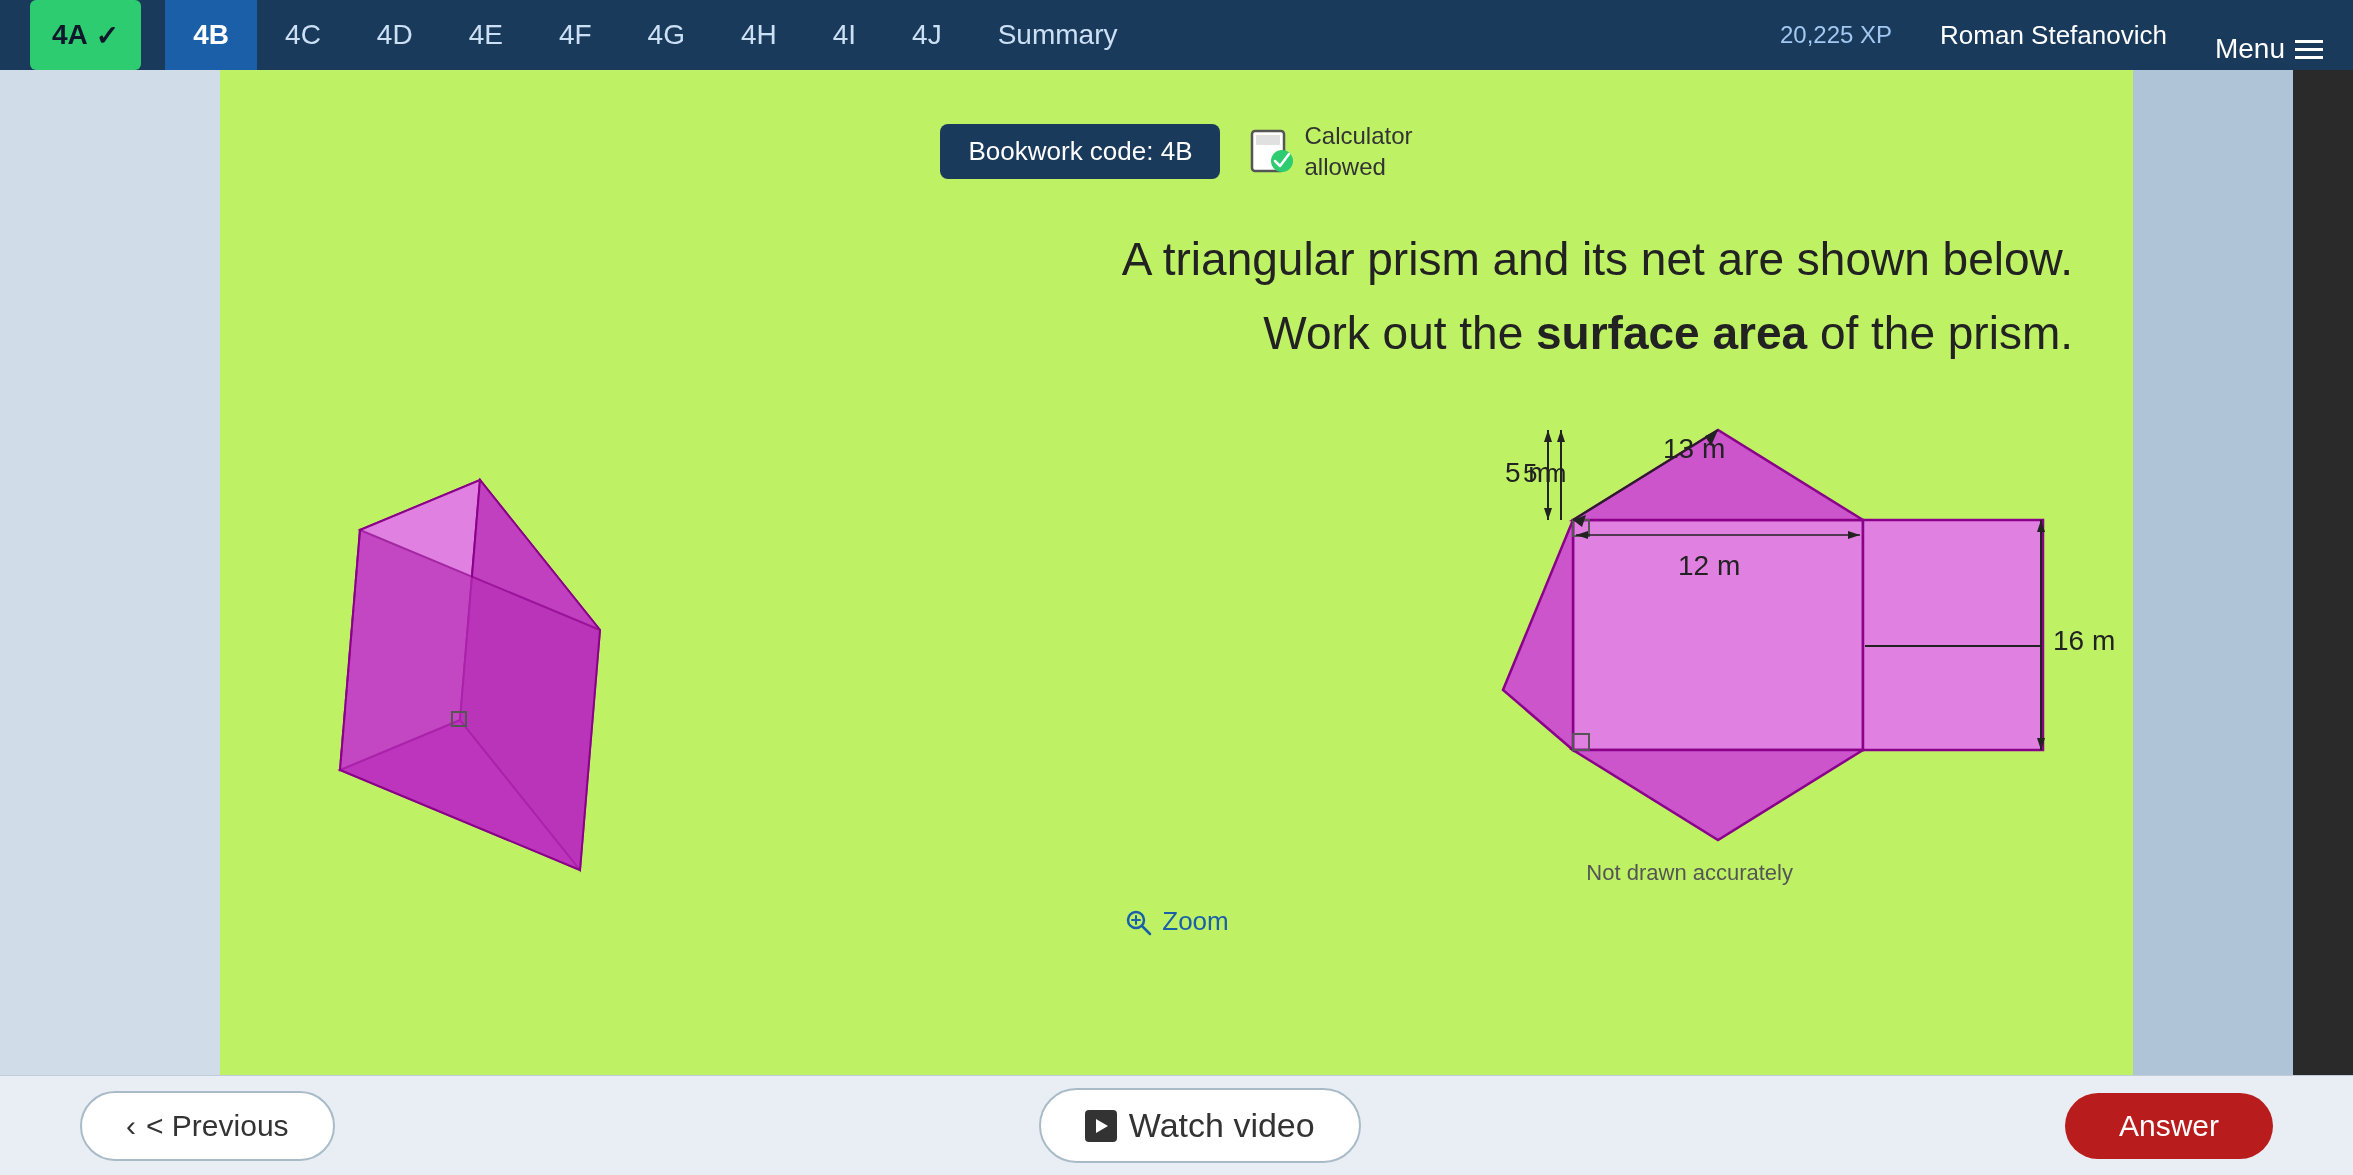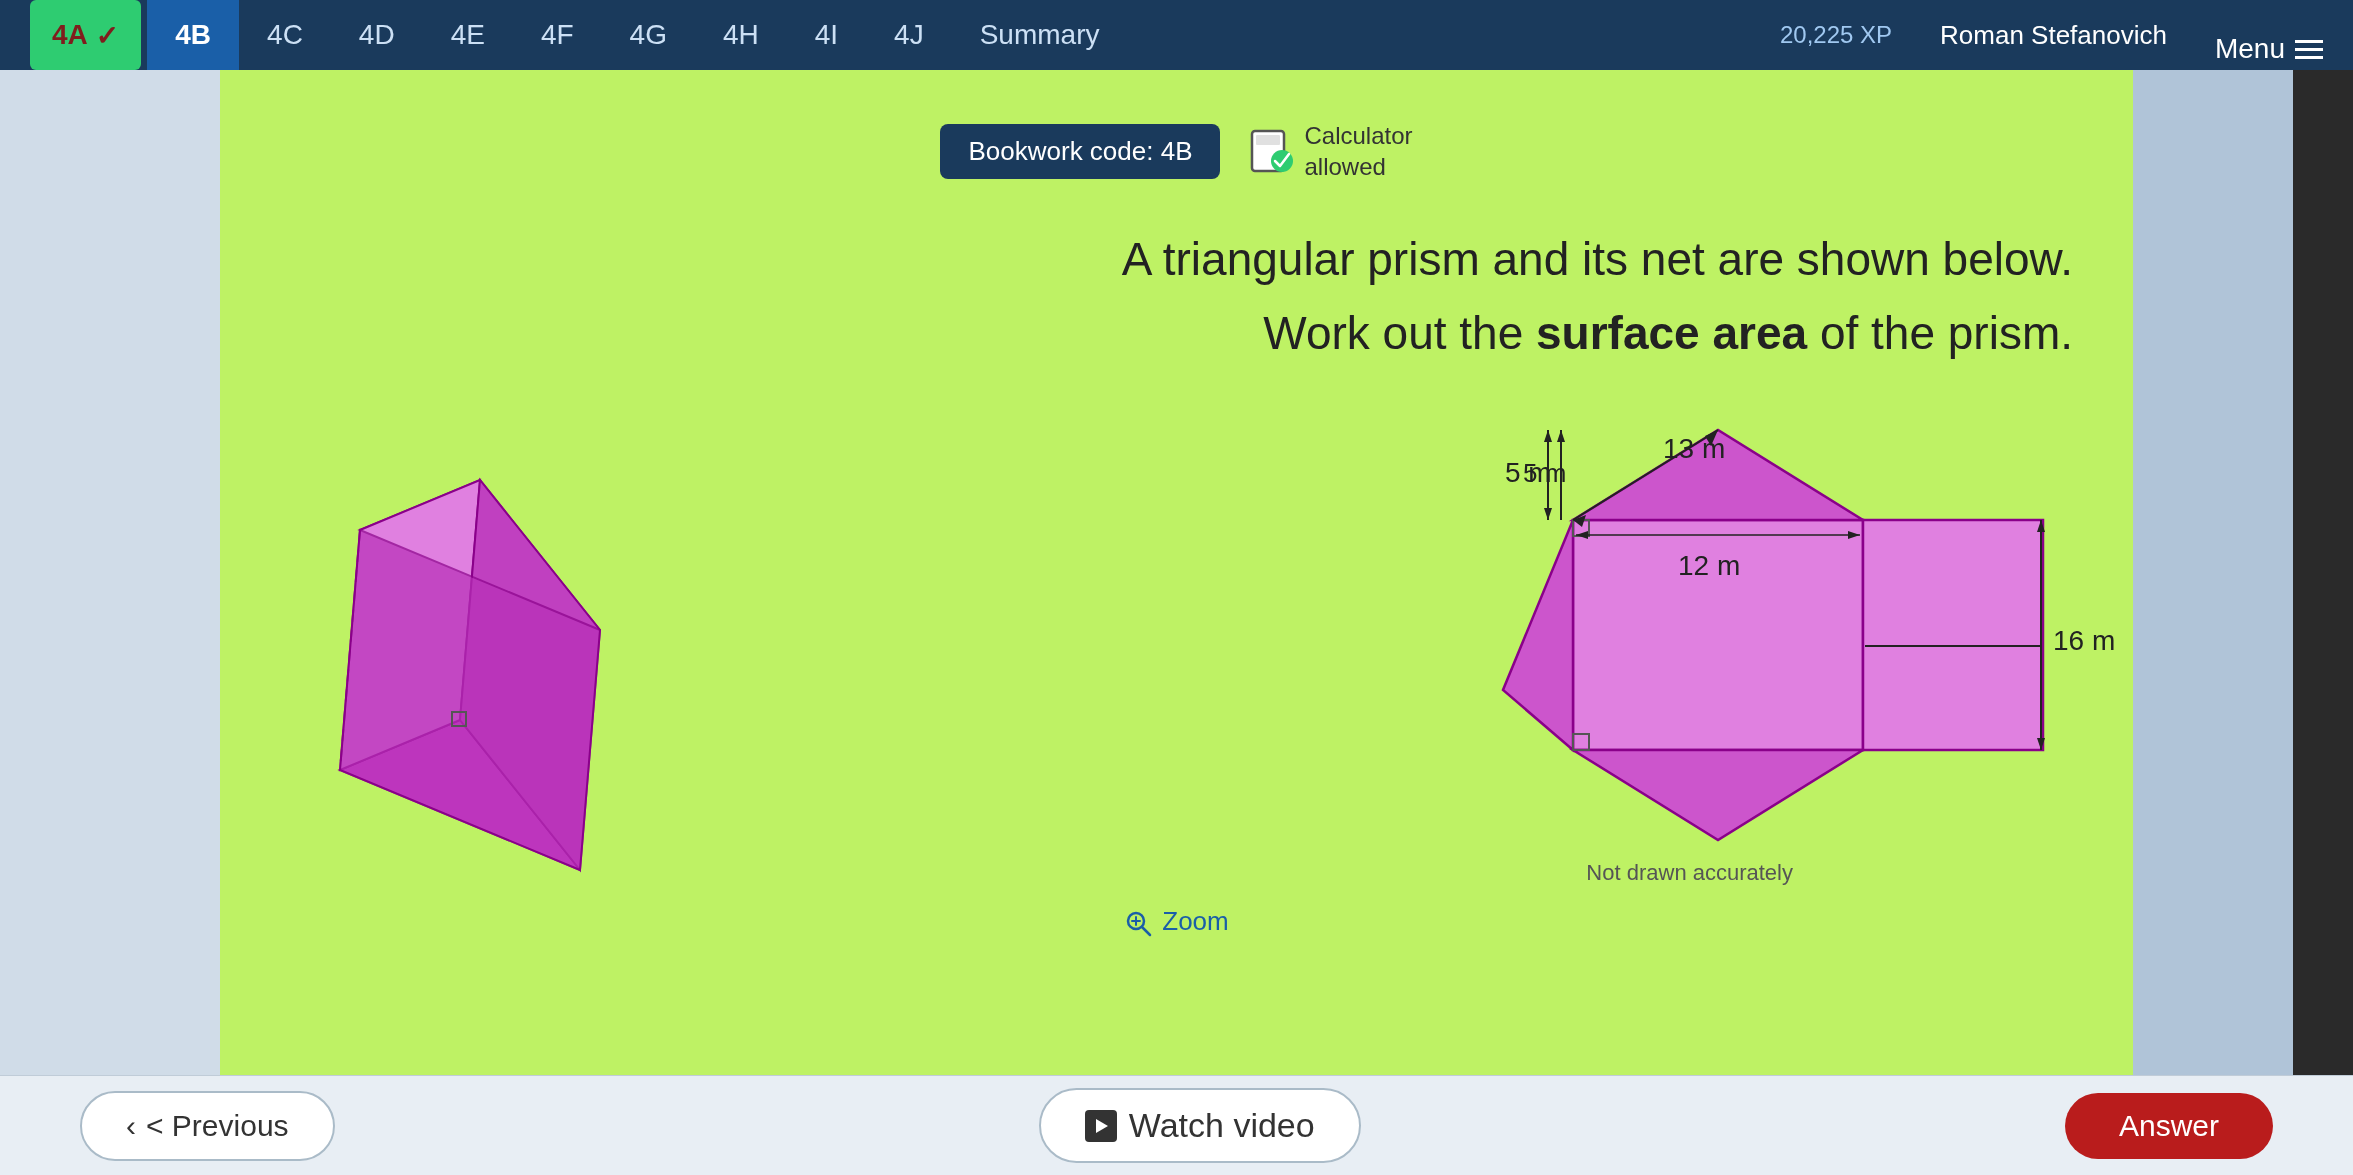--- a/index.html
+++ b/index.html
@@ -33,24 +33,24 @@
       cursor: pointer;
       white-space: nowrap;
     }
     .nav-tab.active {
       background: #1a5fa8;
       color: white;
       font-weight: bold;
     }
     .nav-tab.completed {
       background: #2ecc71;
-      color: #7f1d1d;
+      color: #0f172a;
       border-radius: 6px;
       padding: 18px 22px;
-      margin-right: 6px;
+      margin-right: 24px;
       font-weight: bold;
     }
     .nav-tab.summary {
       color: #cce0f5;
     }
     .top-bar-right {
       margin-left: auto;
       display: flex;
       align-items: center;
       gap: 48px;
@@ -160,21 +160,21 @@
     }
 
     
     .zoom-row {
       display: flex;
       justify-content: center;
       margin-top: 20px;
     }
     .zoom-btn {
       display: flex;
-      align-items: flex-end;
+      align-items: center;
       gap: 10px;
       font-size: 26px;
       color: #1a5fa8;
       cursor: pointer;
       background: none;
       border: none;
     }
 
     
     .bottom-bar {

